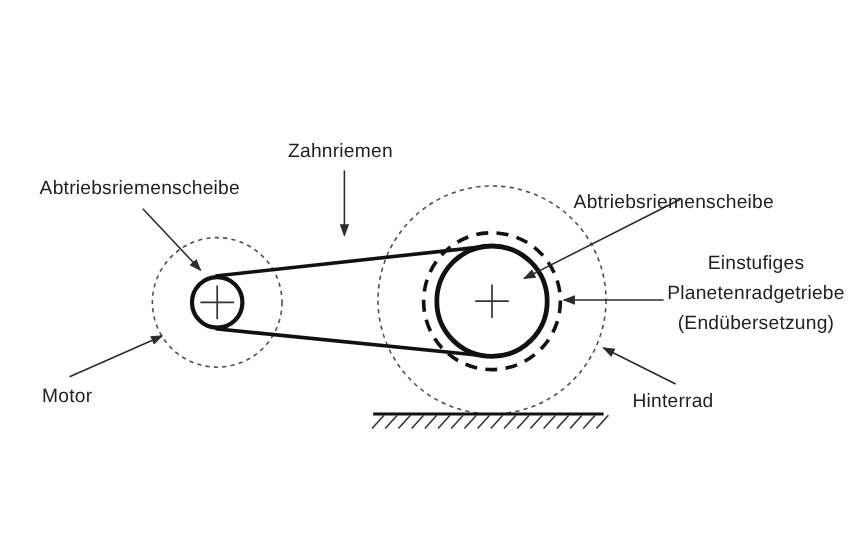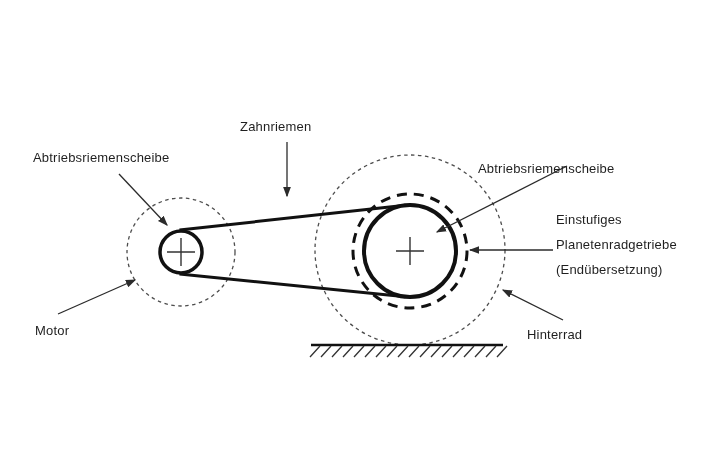--- a/index.html
+++ b/index.html
@@ -15,33 +15,33 @@
     background: #ffffff;
     overflow: hidden;
   }
   .diagram-svg {
     position: absolute;
     left: 0;
     top: 0;
   }
   .lbl {
     position: absolute;
-    font-size: 13px;
+    font-size: 16px;
     line-height: 19px;
     color: #1f1f1f;
     white-space: nowrap;
     letter-spacing: 0.2px;
   }
   .lbl-drive   { left: 33px;  top: 148px; }
   .lbl-belt    { left: 240px; top: 117px; }
   .lbl-driven  { left: 478px; top: 143px; margin-top: 16px; }
   .lbl-motor   { left: 35px;  top: 321px; }
   .lbl-rear    { left: 527px; top: 325px; }
   .lbl-gearbox { left: 556px; top: 207px; }
-  .lbl-gearbox .gline { height: 25px; line-height: 25px; }
+  .lbl-gearbox .gline { height: 25px; line-height: 25px; text-align: center; }
 </style>
 </head>
 <body>
 
 <div class="canvas">
 
   <svg class="diagram-svg" width="717" height="463" viewBox="0 0 717 463">
     <defs>
       <marker id="ah" markerWidth="8" markerHeight="6" refX="7" refY="3" orient="auto" markerUnits="strokeWidth">
         <path d="M0,0 L8,3 L0,6 Z" fill="#2b2b2b"></path>

